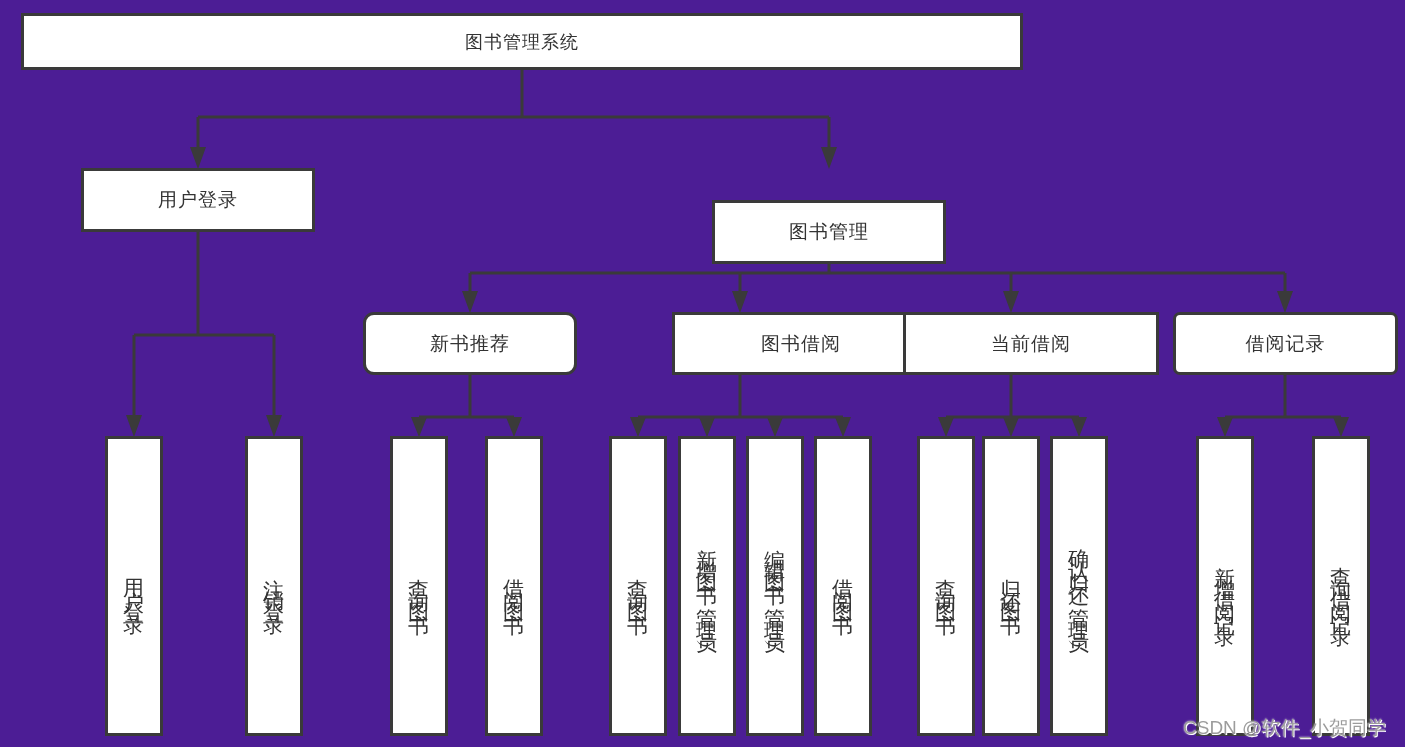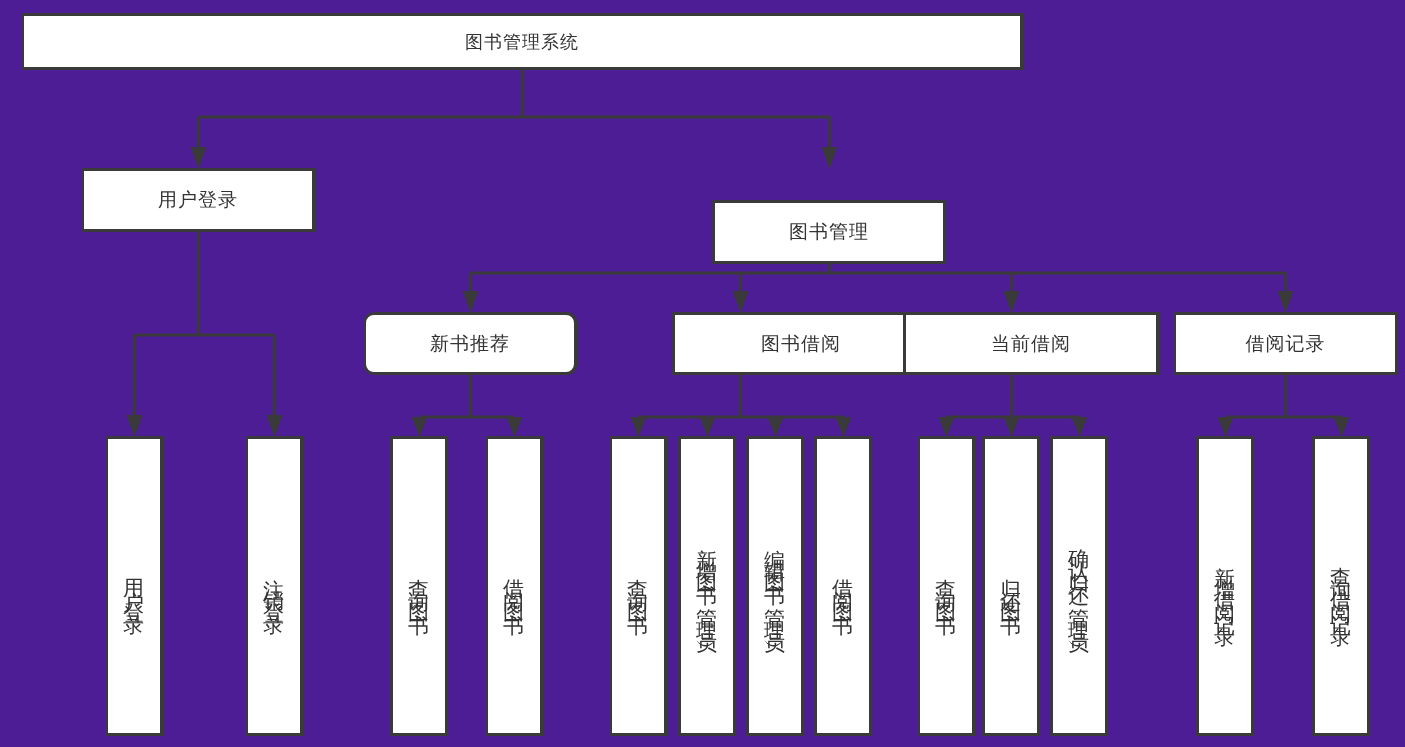--- a/index.html
+++ b/index.html
@@ -121,21 +121,21 @@
 
   <div class="node lvl3" style="left:363px;width:214px;border-radius:11px;">
     <span>新书推荐</span>
   </div>
   <div class="node lvl3" style="left:656px;width:258px;margin-left:16px;">
     <span>图书借阅</span>
   </div>
   <div class="node lvl3" style="left:903px;width:256px;">
     <span>当前借阅</span>
   </div>
-  <div class="node lvl3" style="left:1173px;width:225px;">
+  <div class="node lvl3" style="left:1173px;width:225px;border-radius:7px;">
     <span>借阅记录</span>
   </div>
 
   <div class="node leaf" style="left:105px;">
     <span class="vtext">用户登录</span>
   </div>
   <div class="node leaf" style="left:245px;">
     <span class="vtext">注销登录</span>
   </div>
   <div class="node leaf" style="left:390px;">
@@ -165,14 +165,15 @@
   <div class="node leaf" style="left:1050px;">
     <span class="vtext">确认归还（管理员）</span>
   </div>
   <div class="node leaf" style="left:1196px;">
     <span class="vtext">新增借阅记录</span>
   </div>
   <div class="node leaf" style="left:1312px;">
     <span class="vtext">查询借阅记录</span>
   </div>
 
+  <div class="watermark">CSDN @软件_小贺同学</div>
 
 </div>
 
 </body></html>

